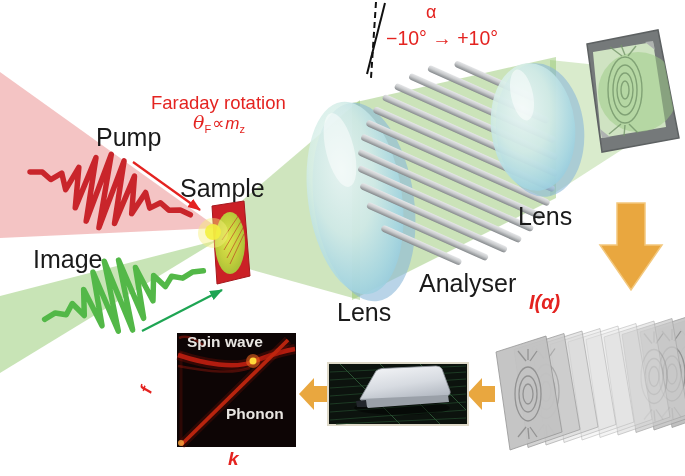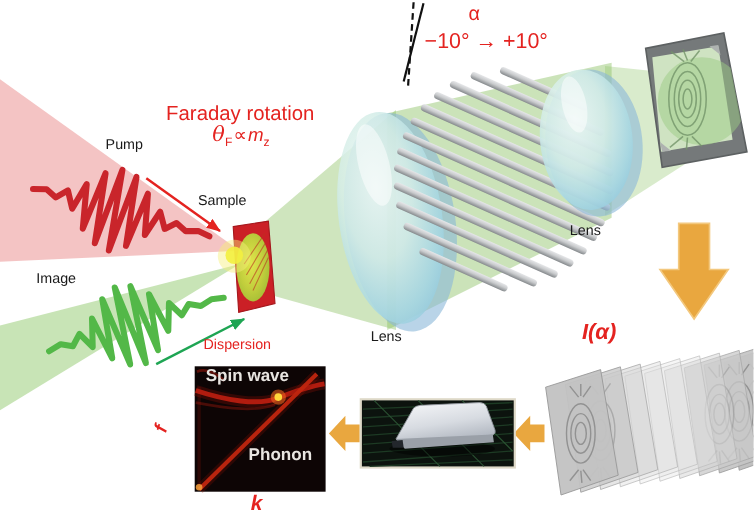--- a/index.html
+++ b/index.html
@@ -1,19 +1,19 @@
 <!DOCTYPE html>
 <html><head>
 <meta charset="utf-8">
 <style>
   html,body{margin:0;padding:0;background:#ffffff;}
   .scene{position:relative;width:685px;height:476px;background:#ffffff;overflow:hidden;
          font-family:"Liberation Sans",sans-serif;}
   .scene svg{position:absolute;left:0;top:0;}
-  .lbl{position:absolute;white-space:nowrap;color:#1a1a1a;font-size:13px;line-height:1.05;}
+  .lbl{position:absolute;white-space:nowrap;color:#1a1a1a;font-size:25px;line-height:1.05;}
   .red{color:#e42320;}
   .white-lbl{color:#e8e5e1;font-size:15.5px;font-weight:bold;}
   .it{font-style:italic;}
   .bold{font-weight:700;}
   .formula{font-size:17px;text-align:center;}
   .formula .theta{font-family:"DejaVu Serif",serif;font-style:italic;font-size:19px;}
   .formula sub{font-size:11px;font-style:normal;}
   .formula .propto{padding:0 1px;}
   .rot-f{transform:rotate(-72deg);}
 </style>
@@ -256,23 +256,23 @@
 <div class="lbl red" style="left:151px;top:93px;font-size:18.5px;">Faraday rotation</div>
 
 <div class="lbl red formula" style="left:193px;top:113px;">
   <span class="theta">θ</span><sub>F</sub><span class="propto">∝</span><span class="it">m</span><sub>z</sub>
 </div>
 
 <div class="lbl red" style="left:426px;top:3px;font-size:18px;">α</div>
 <div class="lbl red" style="left:386px;top:28px;font-size:19.5px;">−10° → +10°</div>
 
 <div class="lbl" style="left:337px;top:299px;">Lens</div>
+<div class="lbl" style="left:419px;top:270px;">Analyser</div>
 <div class="lbl" style="left:518px;top:203px;">Lens</div>
 
 <div class="lbl red it bold" style="left:529px;top:292px;font-size:20px;">I(α)</div>
-<div class="lbl red" style="left:185px;top:306px;">Dispersion</div>
 
 <div class="lbl white-lbl" style="left:187px;top:334px;">Spin wave</div>
 <div class="lbl white-lbl" style="left:226px;top:406px;">Phonon</div>
 <div class="lbl red it bold rot-f" style="left:144px;top:381px;font-size:17px;">f</div>
 <div class="lbl red it bold" style="left:228px;top:449px;font-size:19px;">k</div>
 
 </div>
 
 </body></html>

